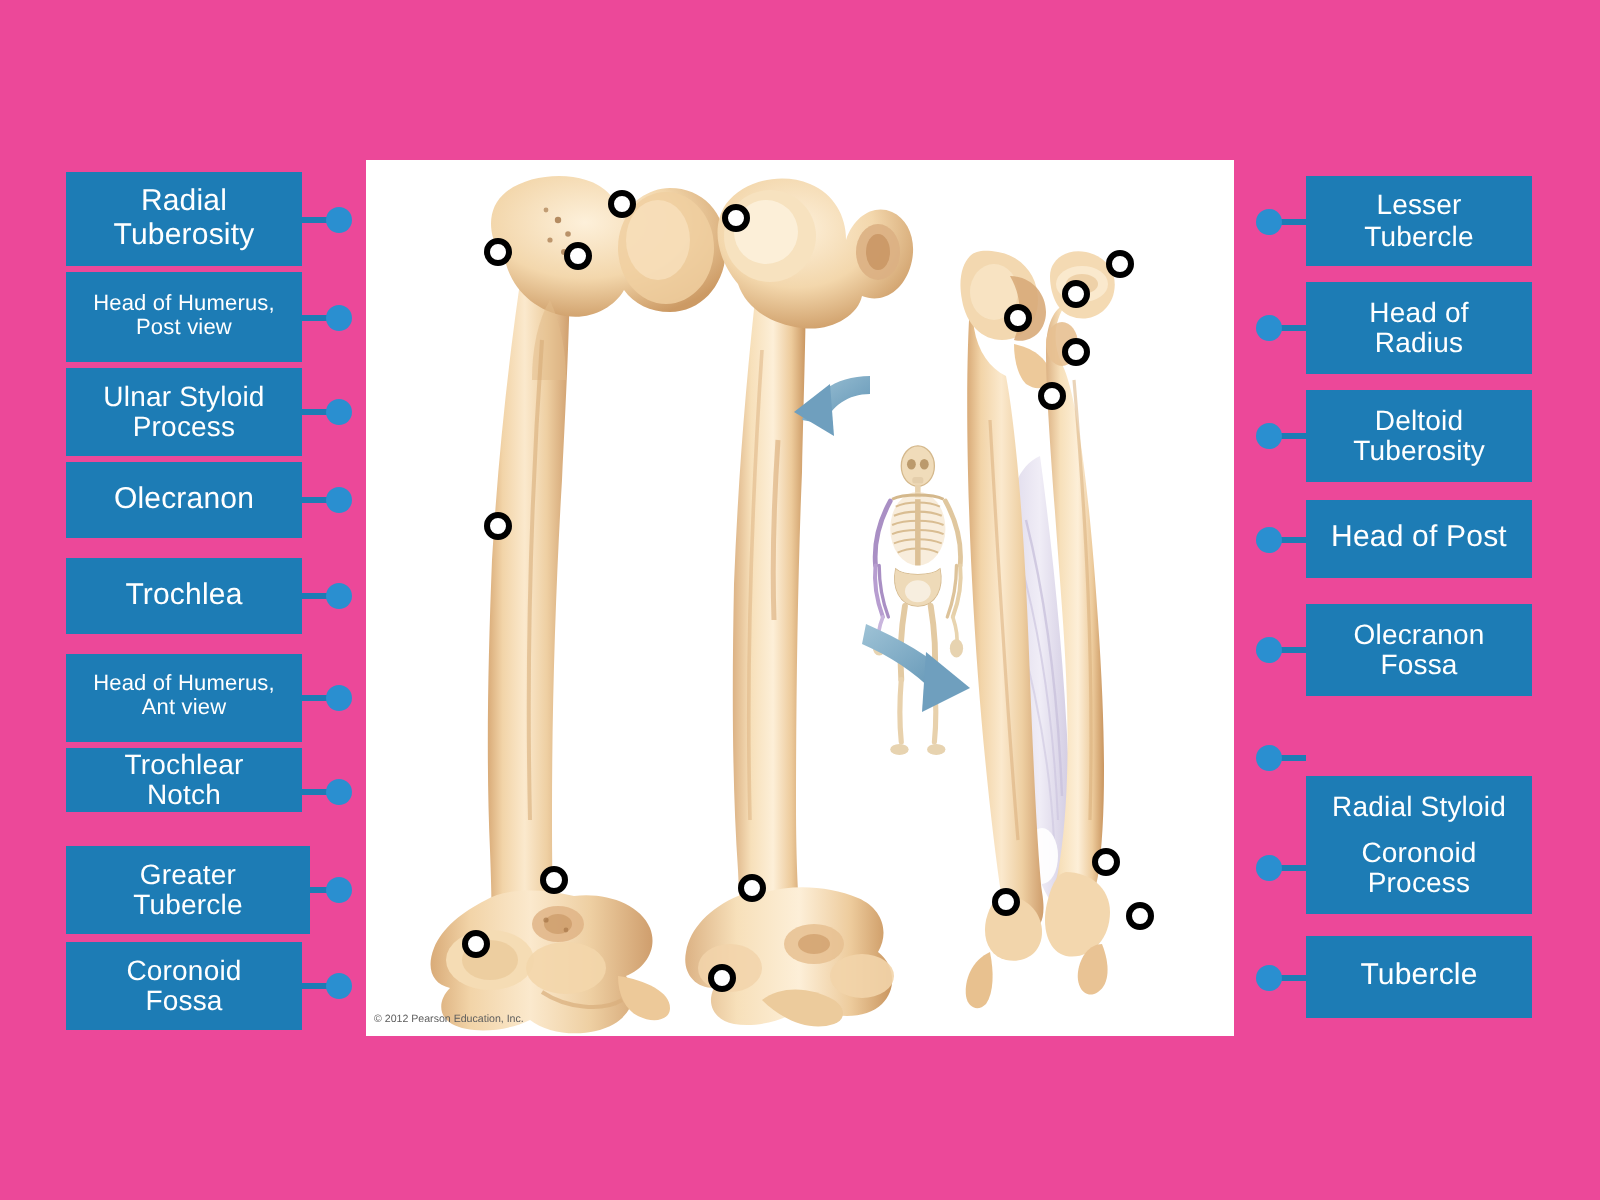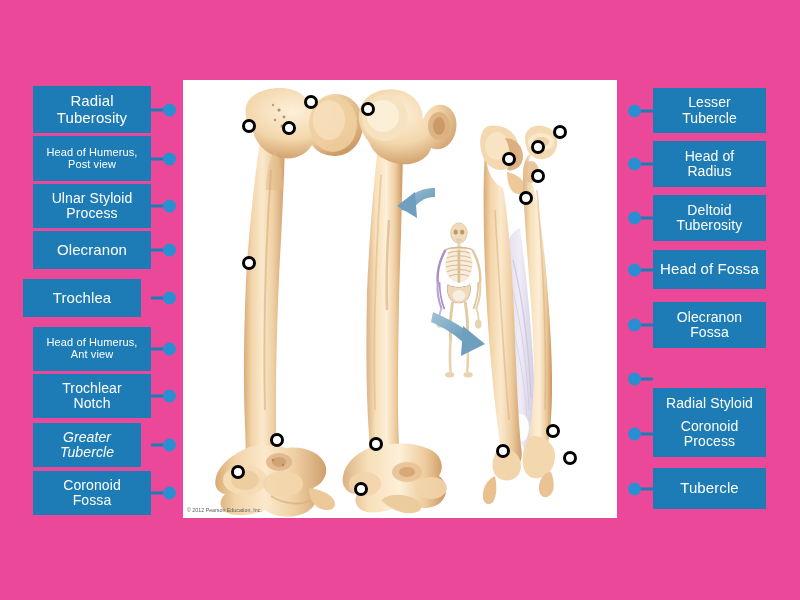--- a/index.html
+++ b/index.html
@@ -99,42 +99,42 @@
         <span class="line"></span>
         <span class="dot"></span>
       </div>
       <div class="label-box" style="left: 33px; top: 231px; width: 118px; height: 38px; font-size: 15px;">
         <span class="txt">Olecranon</span>
       </div>
       <div class="connector conn-left" style="left: 151px; top: 231px; width: 28px; height: 38px;">
         <span class="line"></span>
         <span class="dot"></span>
       </div>
-      <div class="label-box" style="left: 23px; top: 279px; width: 118px; height: 38px; font-size: 15px;">
+      <div class="label-box" style="left: 33px; top: 279px; width: 118px; height: 38px; font-size: 15px;">
         <span class="txt">Trochlea</span>
       </div>
       <div class="connector conn-left" style="left: 151px; top: 279px; width: 28px; height: 38px;">
         <span class="line"></span>
         <span class="dot"></span>
       </div>
       <div class="label-box" style="left: 33px; top: 327px; width: 118px; height: 44px; font-size: 11px;">
         <span class="txt">Head&nbsp;of&nbsp;Humerus,<br>Ant&nbsp;view</span>
       </div>
       <div class="connector conn-left" style="left: 151px; top: 327px; width: 28px; height: 44px;">
         <span class="line"></span>
         <span class="dot"></span>
       </div>
-      <div class="label-box" style="left: 33px; top: 374px; width: 118px; height: 44px; font-size: 14px;">
+      <div class="label-box" style="left: 33px; top: 374px; width: 118px; height: 32px; font-size: 14px;">
         <span class="txt">Trochlear<br>Notch</span>
       </div>
       <div class="connector conn-left" style="left: 151px; top: 374px; width: 28px; height: 44px;">
         <span class="line"></span>
         <span class="dot"></span>
       </div>
-      <div class="label-box" style="left: 33px; top: 423px; width: 108px; height: 44px; font-size: 14px; font-style: italic;">
+      <div class="label-box" style="left: 33px; top: 423px; width: 122px; height: 44px; font-size: 14px;">
         <span class="txt">Greater<br>Tubercle</span>
       </div>
       <div class="connector conn-left" style="left: 151px; top: 423px; width: 28px; height: 44px;">
         <span class="line"></span>
         <span class="dot"></span>
       </div>
       <div class="label-box" style="left: 33px; top: 471px; width: 118px; height: 44px; font-size: 14px;">
         <span class="txt">Coronoid<br>Fossa</span>
       </div>
       <div class="connector conn-left" style="left: 151px; top: 471px; width: 28px; height: 44px;">
@@ -397,21 +397,21 @@
         <span class="dot"></span>
       </div>
       <div class="label-box" style="left: 653px; top: 195px; width: 113px; height: 46px; font-size: 14px;">
         <span class="txt">Deltoid<br>Tuberosity</span>
       </div>
       <div class="connector conn-right" style="left: 625px; top: 195px; width: 28px; height: 46px;">
         <span class="line"></span>
         <span class="dot"></span>
       </div>
       <div class="label-box" style="left: 653px; top: 250px; width: 113px; height: 39px; font-size: 15px;">
-        <span class="txt">Head of Fossa</span>
+        <span class="txt">Head of Post</span>
       </div>
       <div class="connector conn-right" style="left: 625px; top: 250px; width: 28px; height: 39px;">
         <span class="line"></span>
         <span class="dot"></span>
       </div>
       <div class="label-box" style="left: 653px; top: 302px; width: 113px; height: 46px; font-size: 14px;">
         <span class="txt">Olecranon<br>Fossa</span>
       </div>
       <div class="connector conn-right" style="left: 625px; top: 302px; width: 28px; height: 46px;">
         <span class="line"></span>

